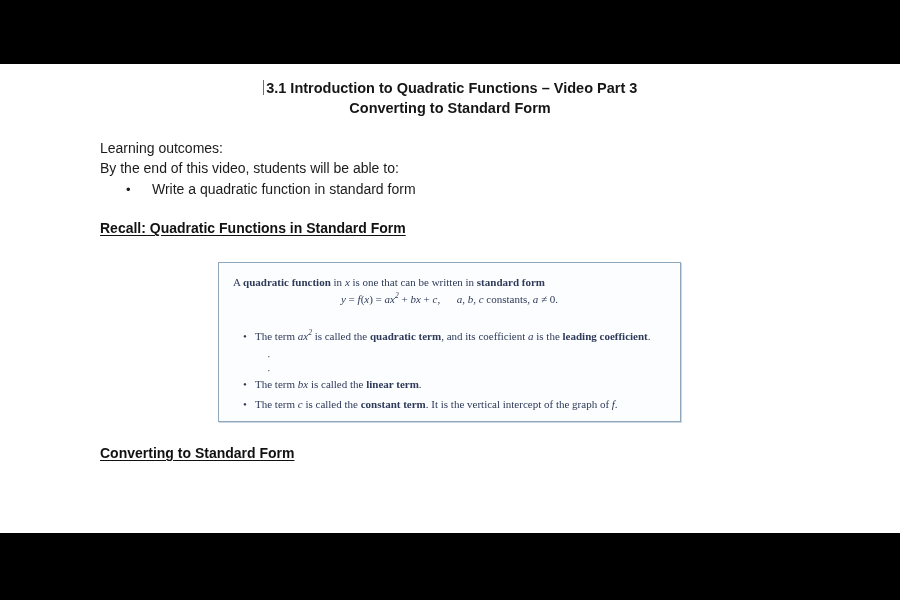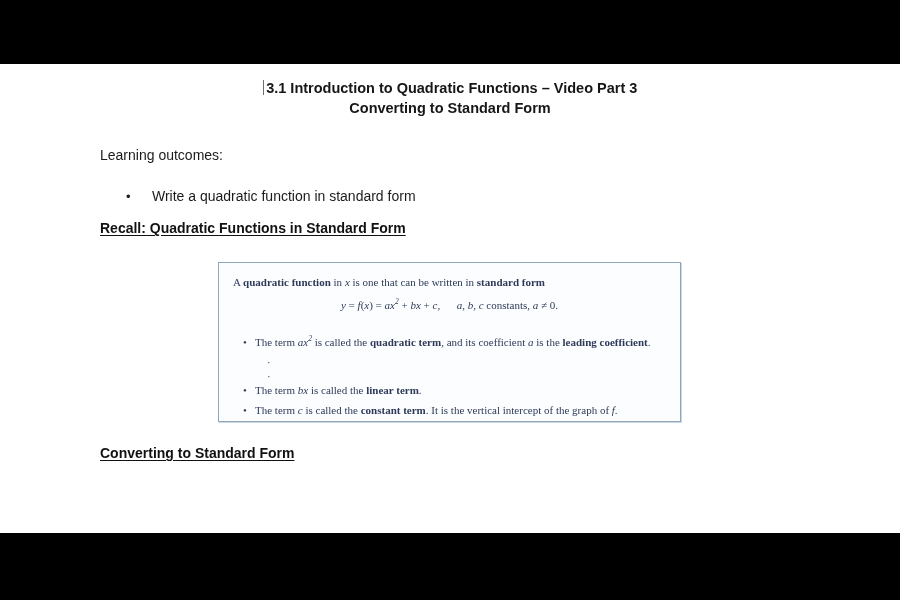--- a/index.html
+++ b/index.html
@@ -8,36 +8,36 @@
   .bar{position:absolute;left:0;width:900px;background:#000;}
   .bar.top{top:0;height:64px;border-bottom:1px solid #3a3a3a;}
   .bar.bottom{top:533px;height:67px;}
   .page{position:absolute;left:0;top:64px;width:900px;height:469px;background:#ffffff;}
 
   .abs{position:absolute;}
   .doc-title{top:78px;left:0;width:900px;text-align:center;font-size:14.5px;font-weight:bold;
              color:#161616;line-height:20px;}
   .caret{display:inline-block;width:1.5px;height:15px;background:#6e6e6e;margin-right:2px;
          vertical-align:-2px;}
-  .body-text{font-size:14px;color:#1b1b1b;margin-top:7px;}
+  .body-text{font-size:14px;color:#1b1b1b;}
   .lo{top:140px;left:100px;}
   .intro{top:160px;left:100px;}
   .bullet-row{top:181px;left:126px;}
   .bullet-row .dot{display:inline-block;width:26px;font-size:13px;}
   .heading{font-size:14px;font-weight:bold;color:#111;text-decoration:underline;
            text-underline-offset:2px;}
   .recall{top:220px;left:100px;}
   .conv{top:445px;left:100px;}
 
   .defbox{top:262px;left:218px;width:463px;height:160px;box-sizing:border-box;
           border:1px solid #8fa6bd;background:#fcfdfe;
           box-shadow:1px 1px 0 rgba(143,166,189,.45);
           font-family:"Liberation Serif",serif;font-size:11px;color:#2e3a59;
           padding:12px 14px 10px 14px;line-height:1.45;}
-  .db-intro{margin-bottom:7px;}
+  .db-intro{margin-bottom:1px;}
   .db-formula{text-align:center;margin-bottom:21px;}
   .db-li{margin-bottom:4px;display:flex;}
   .db-dot{width:12px;margin-left:10px;flex:none;}
   .db-sub{display:flex;margin-left:34px;line-height:1.3;}
   .db-subdot{width:9px;flex:none;color:#2e3a59;}
   .b{font-weight:bold;}
   .i{font-style:italic;}
   sup{font-size:0.68em;line-height:0;}
 </style>
 </head>
@@ -47,20 +47,21 @@
   <div class="bar top"></div>
 
   <div class="page"></div>
 
   <div class="abs doc-title">
     <div><span class="caret"></span><span>3.1 Introduction to Quadratic Functions – Video Part 3</span></div>
     <div>Converting to Standard Form</div>
   </div>
 
   <div class="abs body-text lo">Learning outcomes:</div>
+  <div class="abs body-text intro">By the end of this video, students will be able to:</div>
 
   <div class="abs body-text bullet-row">
     <span class="dot">•</span><span>Write a quadratic function in standard form</span>
   </div>
 
   <div class="abs heading recall">Recall: Quadratic Functions in Standard Form</div>
 
   <div class="abs defbox" style="border-color: rgb(143, 166, 189); color: rgb(46, 58, 89);">
     <div class="db-intro"><span>A </span><span class="b">quadratic function</span><span> in </span><span class="i">x</span><span> is one that can be written in </span><span class="b">standard form</span></div>
     <div class="db-formula"><span class="i">y</span><span> = </span><span class="i">f</span><span>(</span><span class="i">x</span><span>) = </span><span class="i">ax</span><sup class="i">2</sup><span> + </span><span class="i">bx</span><span> + </span><span class="i">c</span><span>,  </span><span class="i">a</span><span>, </span><span class="i">b</span><span>, </span><span class="i">c</span><span> constants, </span><span class="i">a</span><span> ≠ 0.</span></div>

